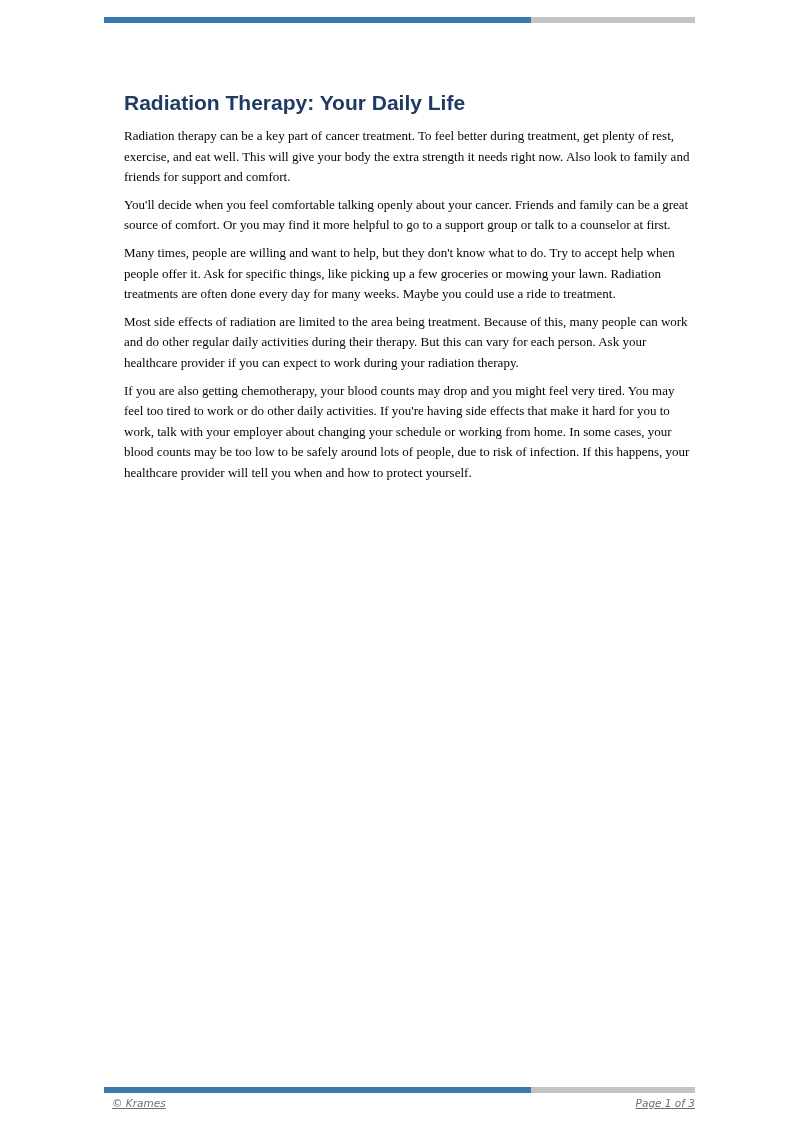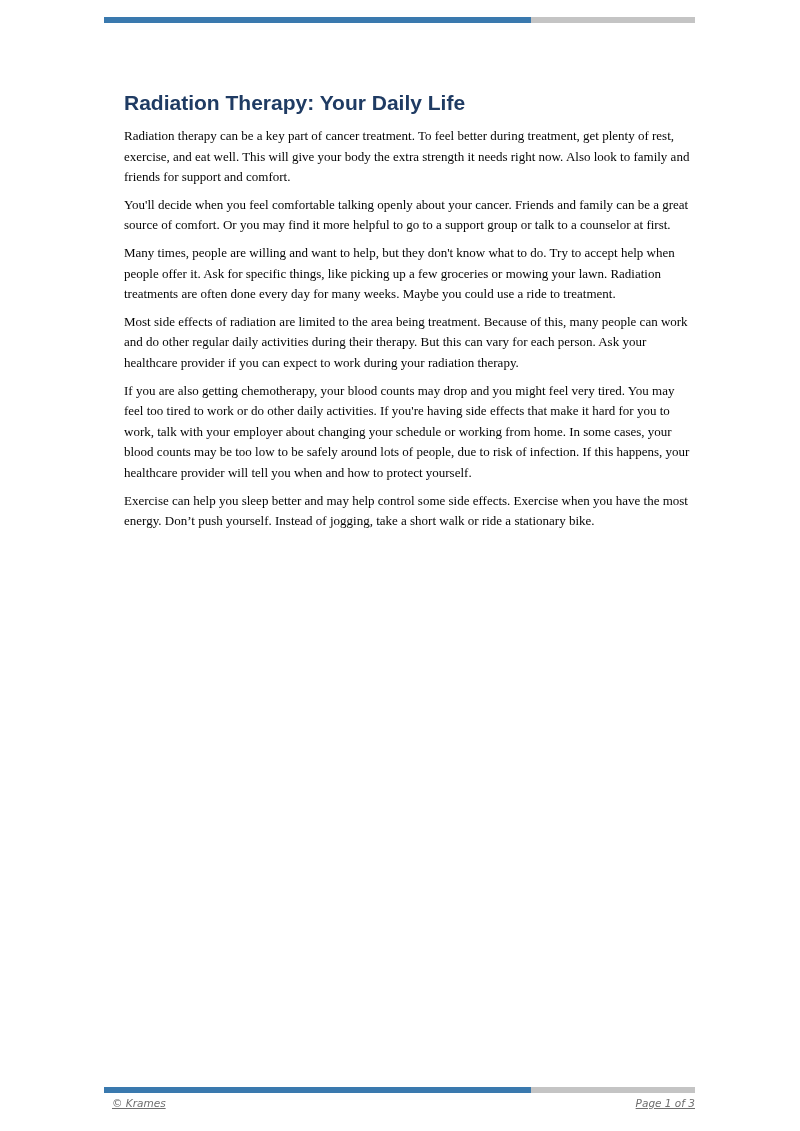--- a/index.html
+++ b/index.html
@@ -91,21 +91,20 @@
     <h1 class="doc-title">Radiation Therapy: Your Daily Life</h1>
 
     <p class="body-para">Radiation therapy can be a key part of cancer treatment. To feel better during treatment, get plenty of rest, exercise, and eat well. This will give your body the extra strength it needs right now. Also look to family and friends for support and comfort.</p>
 
     <p class="body-para">You'll decide when you feel comfortable talking openly about your cancer. Friends and family can be a great source of comfort. Or you may find it more helpful to go to a support group or talk to a counselor at first.</p>
     <p class="body-para">Many times, people are willing and want to help, but they don't know what to do. Try to accept help when people offer it. Ask for specific things, like picking up a few groceries or mowing your lawn. Radiation treatments are often done every day for many weeks. Maybe you could use a ride to treatment.</p>
 
     <p class="body-para">Most side effects of radiation are limited to the area being treatment. Because of this, many people can work and do other regular daily activities during their therapy. But this can vary for each person. Ask your healthcare provider if you can expect to work during your radiation therapy.</p>
     <p class="body-para">If you are also getting chemotherapy, your blood counts may drop and you might feel very tired. You may feel too tired to work or do other daily activities. If you're having side effects that make it hard for you to work, talk with your employer about changing your schedule or working from home. In some cases, your blood counts may be too low to be safely around lots of people, due to risk of infection. If this happens, your healthcare provider will tell you when and how to protect yourself.</p>
 
-    <p class="body-para">Exercise can help you sleep better and may help control some side effects. Exercise when you have the most energy. Don’t push yourself. Instead of jogging, take a short walk or ride a stationary bike.</p>
   </div>
 
   <div class="accent-bar bottom">
     <div class="blue"></div>
     <div class="gray"></div>
   </div>
 
   <div class="footer-row">
     <span class="left">© Krames</span>
     <span class="right">Page 1 of 3</span>

